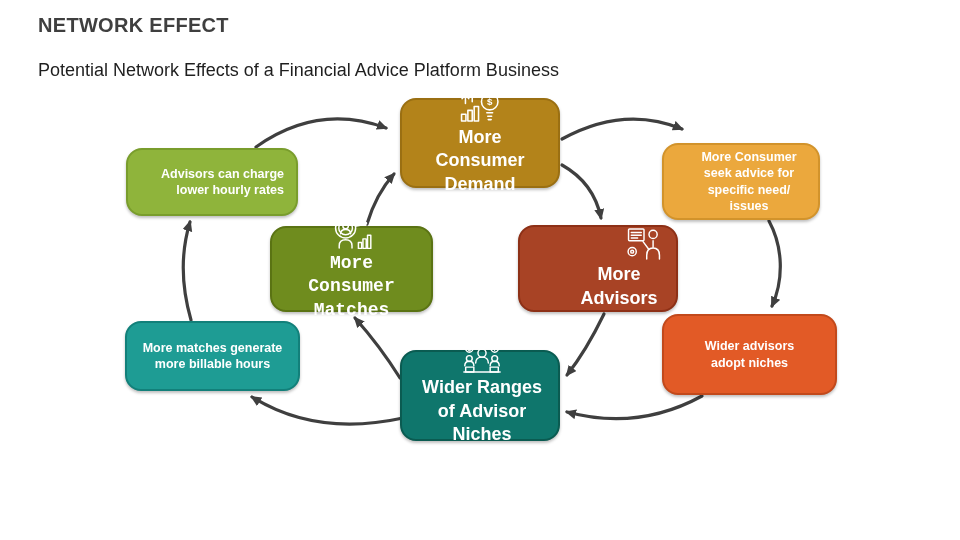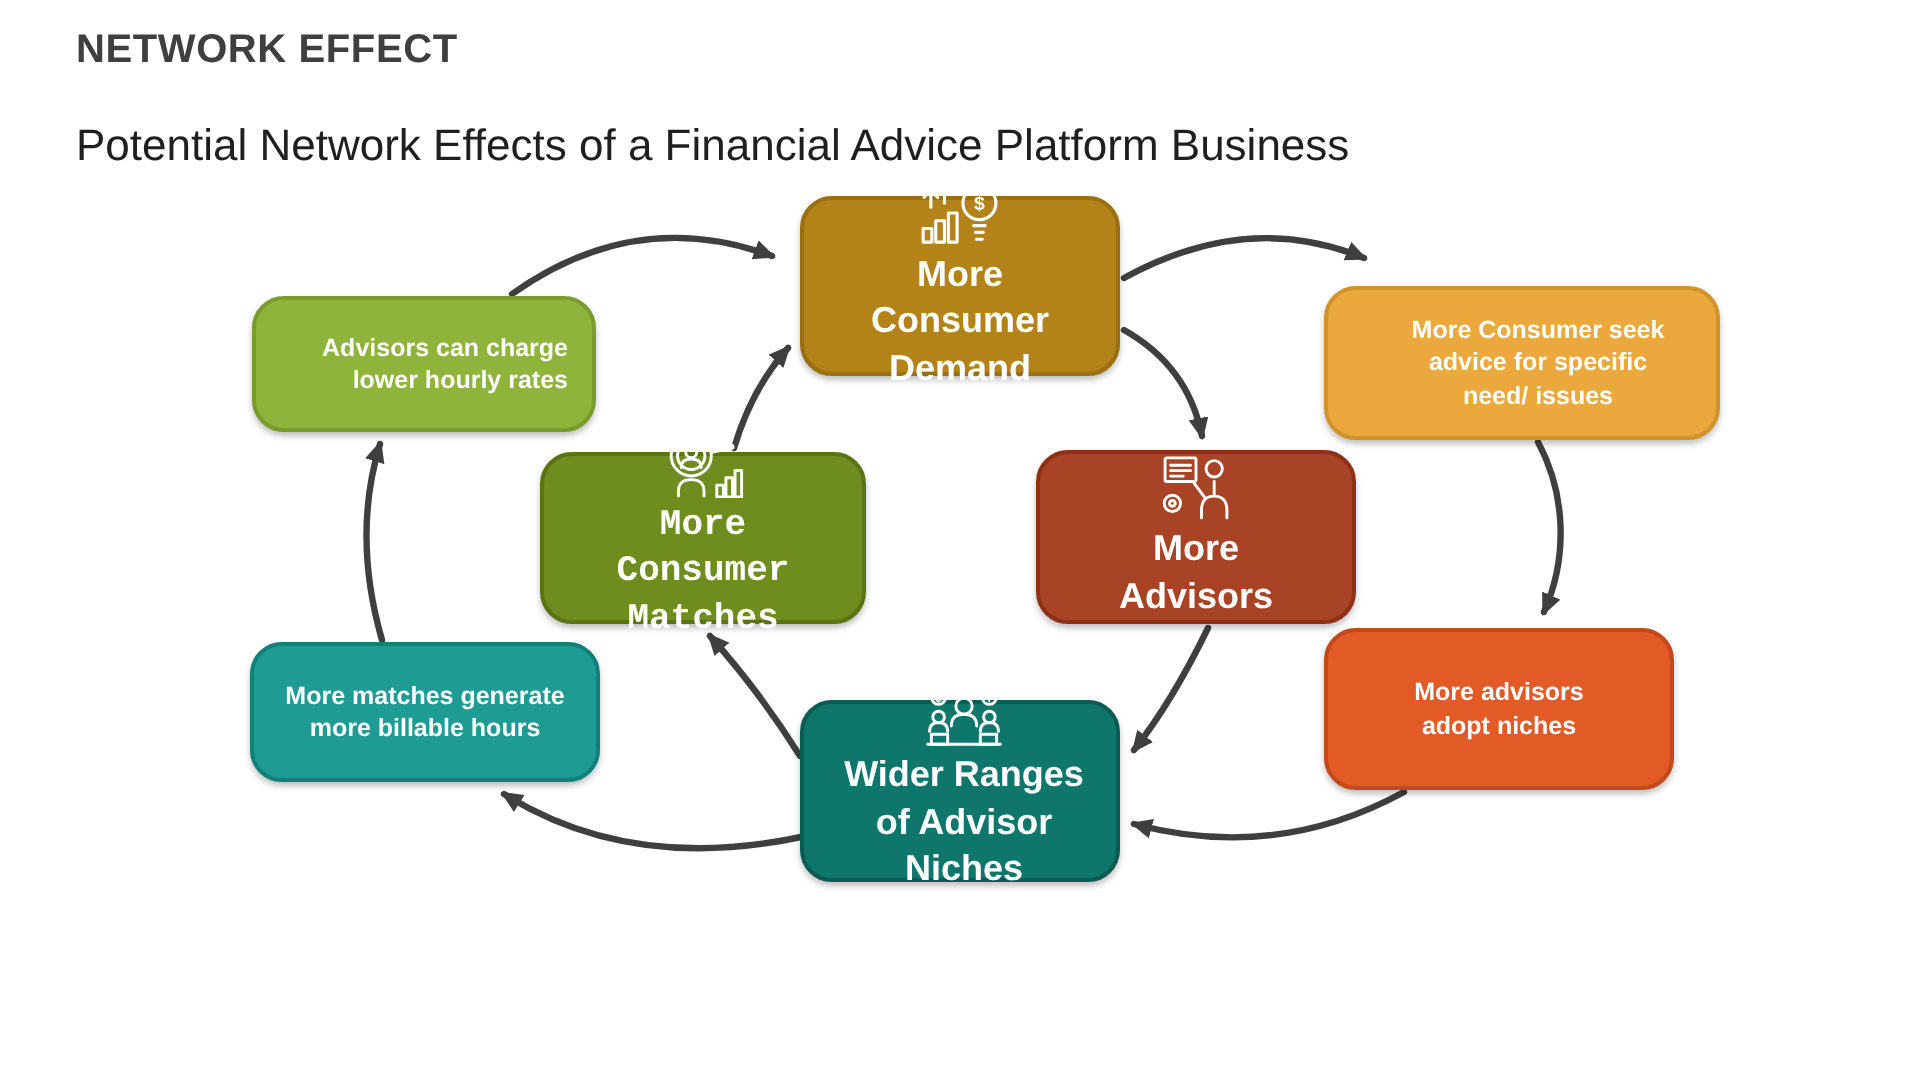--- a/index.html
+++ b/index.html
@@ -1,34 +1,34 @@
 <!DOCTYPE html>
 <html><head>
 <meta charset="utf-8">
 <style>
   html,body{margin:0;padding:0;background:#fff;}
   .slide{position:relative;width:960px;height:540px;background:#ffffff;overflow:hidden;
          font-family:"Liberation Sans",sans-serif;}
   .title{position:absolute;left:38px;top:14px;font-size:20px;font-weight:700;
          color:#3f3f3f;letter-spacing:.3px;}
-  .subtitle{position:absolute;left:38px;top:60px;font-size:22px;font-weight:400;color:#1f1f1f;}
+  .subtitle{position:absolute;left:38px;top:60px;font-size:18px;font-weight:400;color:#1f1f1f;}
   .flows{position:absolute;left:0;top:0;}
   .flow-path{fill:none;stroke-width:3.2;stroke-linecap:round;}
   .node{position:absolute;border:2px solid;border-radius:16px;box-sizing:border-box;
         display:flex;flex-direction:column;align-items:center;justify-content:center;
         color:#fff;text-align:center;padding:4px 12px;box-shadow:0 2px 3px rgba(0,0,0,.25);}
   .node .label{font-weight:700;line-height:1.3;}
   .node .icon{display:block;line-height:0;margin-bottom:3px;}
   .icon svg{stroke:#ffffff;fill:none;stroke-width:1.6;stroke-linecap:round;stroke-linejoin:round;}
   .icon text{stroke:none;fill:#ffffff;font-family:"Liberation Sans",sans-serif;font-weight:700;}
   .main .label{font-size:18px;}
   .note .label{font-size:12.5px;}
   
   .n1{left:400px;top:98px;width:160px;height:90px;}
-  .n2{left:662px;top:143px;width:198px;height:77px;padding-left:28px;}
+  .n2{left:662px;top:143px;width:158px;height:77px;padding-left:28px;}
   .n3{left:518px;top:225px;width:160px;height:87px;}
   .n4{left:662px;top:314px;width:175px;height:81px;}
   .n5{left:400px;top:350px;width:160px;height:91px;padding-left:16px;}
   .n6{left:125px;top:321px;width:175px;height:70px;}
   .n7{left:270px;top:226px;width:163px;height:86px;font-family:Liberation Mono, monospace;}
   .n8{left:126px;top:148px;width:172px;height:68px;}
   .n2 .label{max-width:132px;}
   .n3 .label{max-width:90px;}
   .n4 .label{max-width:102px;}
 </style>
@@ -71,38 +71,38 @@
         <text x="32" y="15.5" font-size="10" text-anchor="middle">$</text>
       </svg>
     </span>
     <span class="label">More Consumer Demand</span>
   </div>
 
   <div class="node note n2" style="background: rgb(235, 168, 61); border-color: rgb(210, 147, 43);">
     <span class="label">More Consumer seek advice for specific need/ issues</span>
   </div>
 
-  <div class="node main n3" style="background: rgb(168, 67, 37); border-color: rgb(141, 48, 22);">
+  <div class="node main n3" style="background: rgb(168, 67, 37); border-color: rgb(141, 48, 22); align-items: flex-end;">
     <span class="icon">
       <svg viewBox="0 0 44 36" width="40" height="33">
         <rect x="5" y="2" width="17" height="13" rx="1"></rect>
         <path d="M8 6 h11 M8 9 h11 M8 12 h7"></path>
         <circle cx="32" cy="8" r="4.5"></circle>
         <path d="M25 35 v-4 q0-8 7-8 q7 0 7 8 v4"></path>
         <path d="M32 15 v7"></path>
         <path d="M27 24 L21 16"></path>
         <circle cx="9" cy="27" r="4.5"></circle>
         <circle cx="9" cy="27" r="1.6"></circle>
       </svg>
     </span>
     <span class="label">More Advisors</span>
   </div>
 
   <div class="node note n4" style="background: rgb(226, 90, 38); border-color: rgb(194, 73, 27);">
-    <span class="label">More advisors adopt niches</span>
+    <span class="label">Wider advisors adopt niches</span>
   </div>
 
   <div class="node main n5" style="background: rgb(15, 118, 108); border-color: rgb(10, 91, 81);">
     <span class="icon">
       <svg viewBox="0 0 46 32" width="42" height="29">
         <circle cx="9" cy="5" r="4"></circle>
         <text x="9" y="7.6" font-size="7" text-anchor="middle">$</text>
         <circle cx="37" cy="5" r="4"></circle>
         <text x="37" y="7.6" font-size="7" text-anchor="middle">i</text>
         <circle cx="23" cy="10" r="4.5"></circle>

